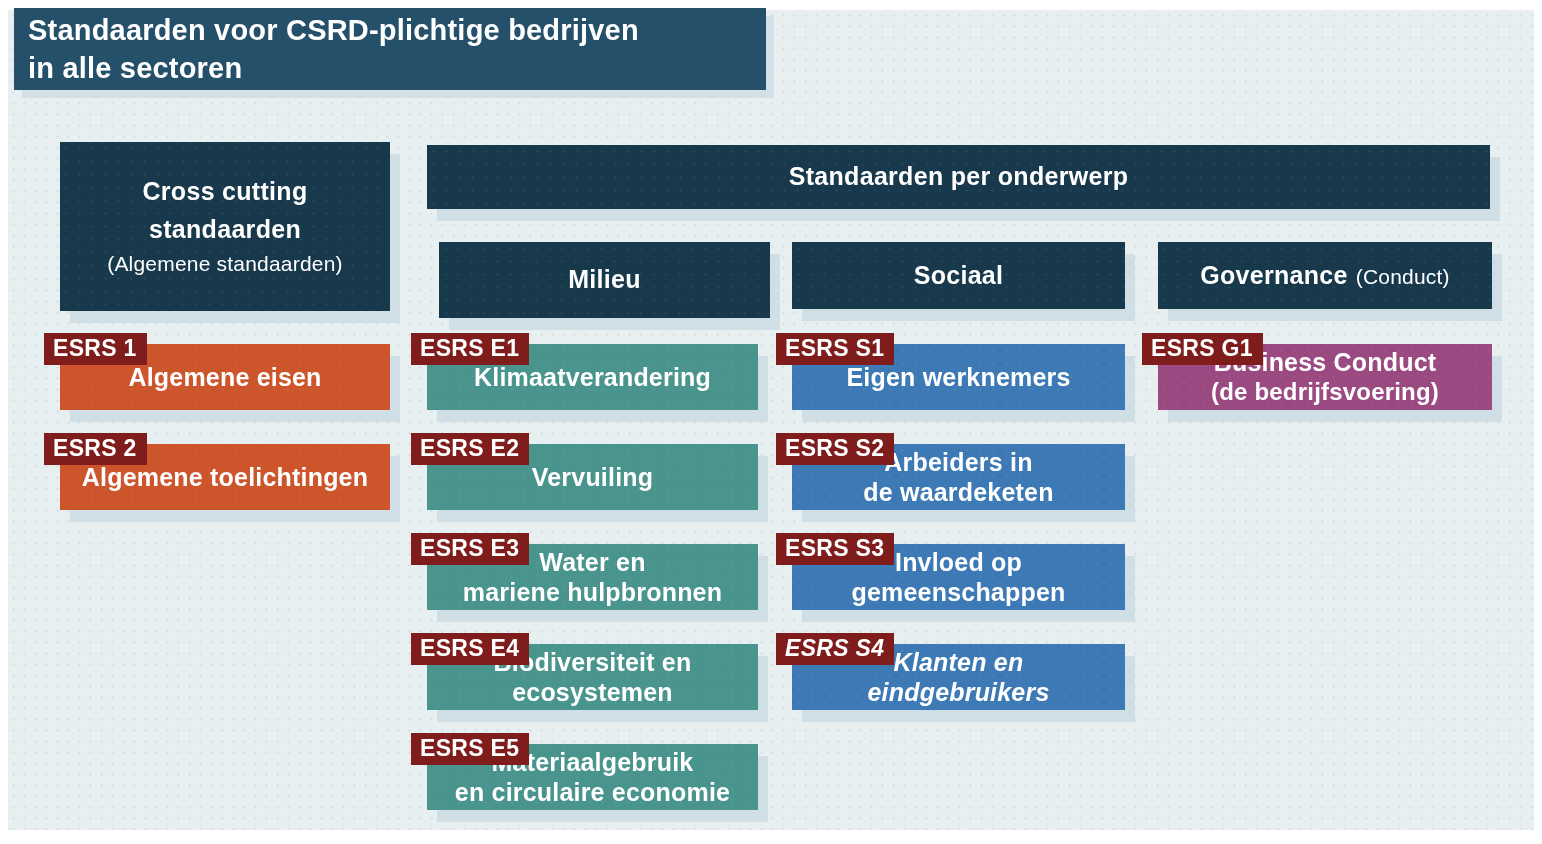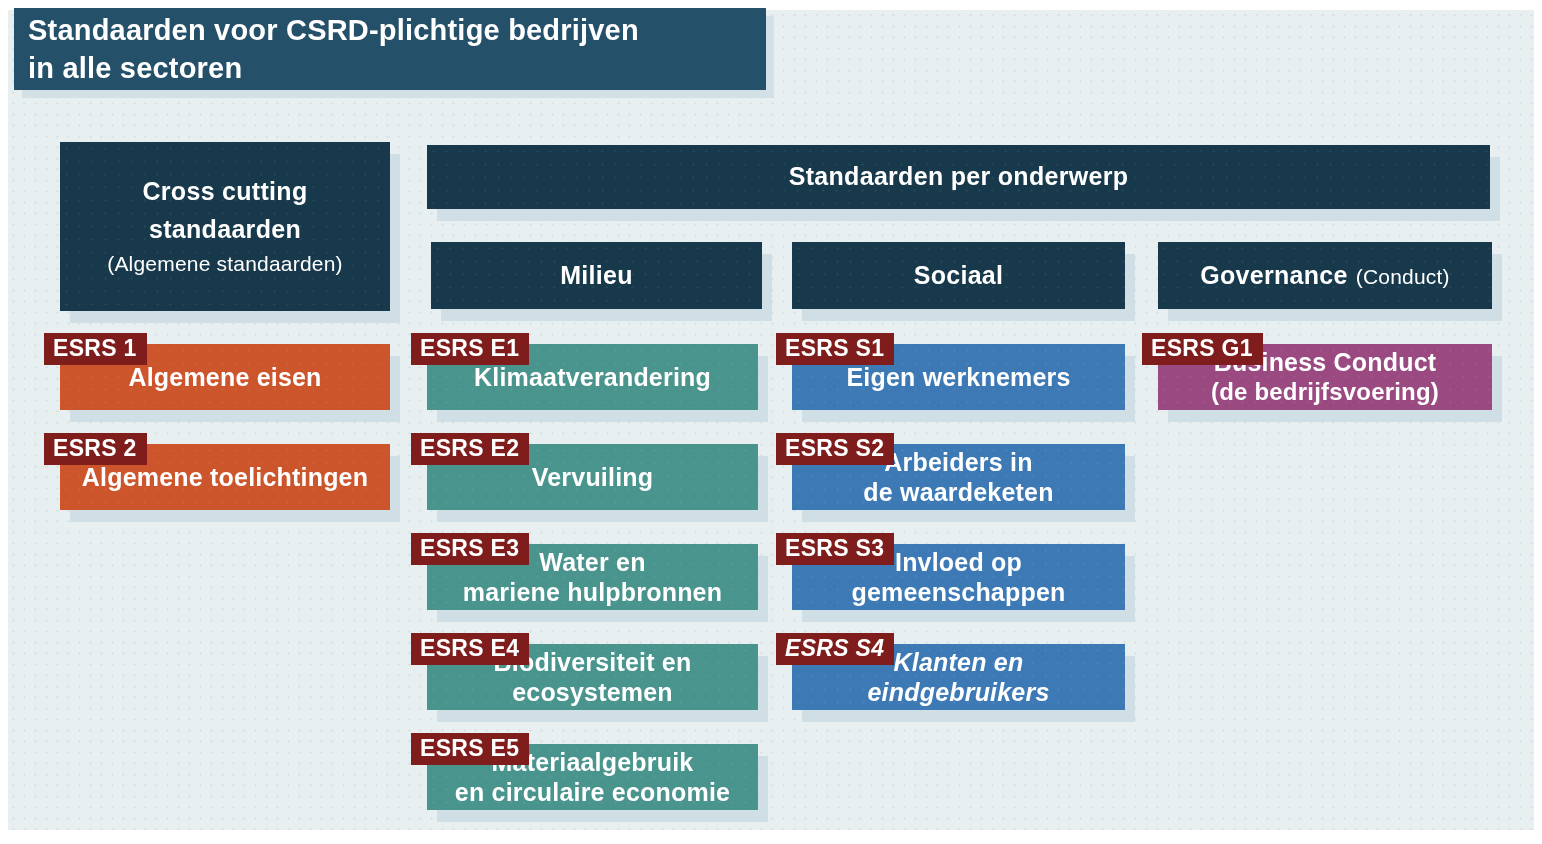--- a/index.html
+++ b/index.html
@@ -85,21 +85,21 @@
         </div>
       </div>
     </div>
 </div>
 
 <div class="hdr dotted-dark" style="left:427px;top:145px;width:1063px;height:64px;">
   <div class="hline">Standaarden per onderwerp</div>
 </div>
 
 <div class="col" style="left:427px;width:331px;">
-  <div class="hdr dotted-dark" style="left:4px;top:100px;width:331px;height:67px;">
+  <div class="hdr dotted-dark" style="left:12px;top:100px;width:331px;height:76px;">
     <div class="gov-inline">
       <span class="hline">Milieu</span>
 
     </div>
   </div>
   <div>
       <div class="item" style="top: 202px; width: 100%;">
         <div class="tag">ESRS E1</div>
         <div class="box" style="background-color: rgb(74, 148, 142);">
           <div class="box-label">Klimaatverandering</div>

